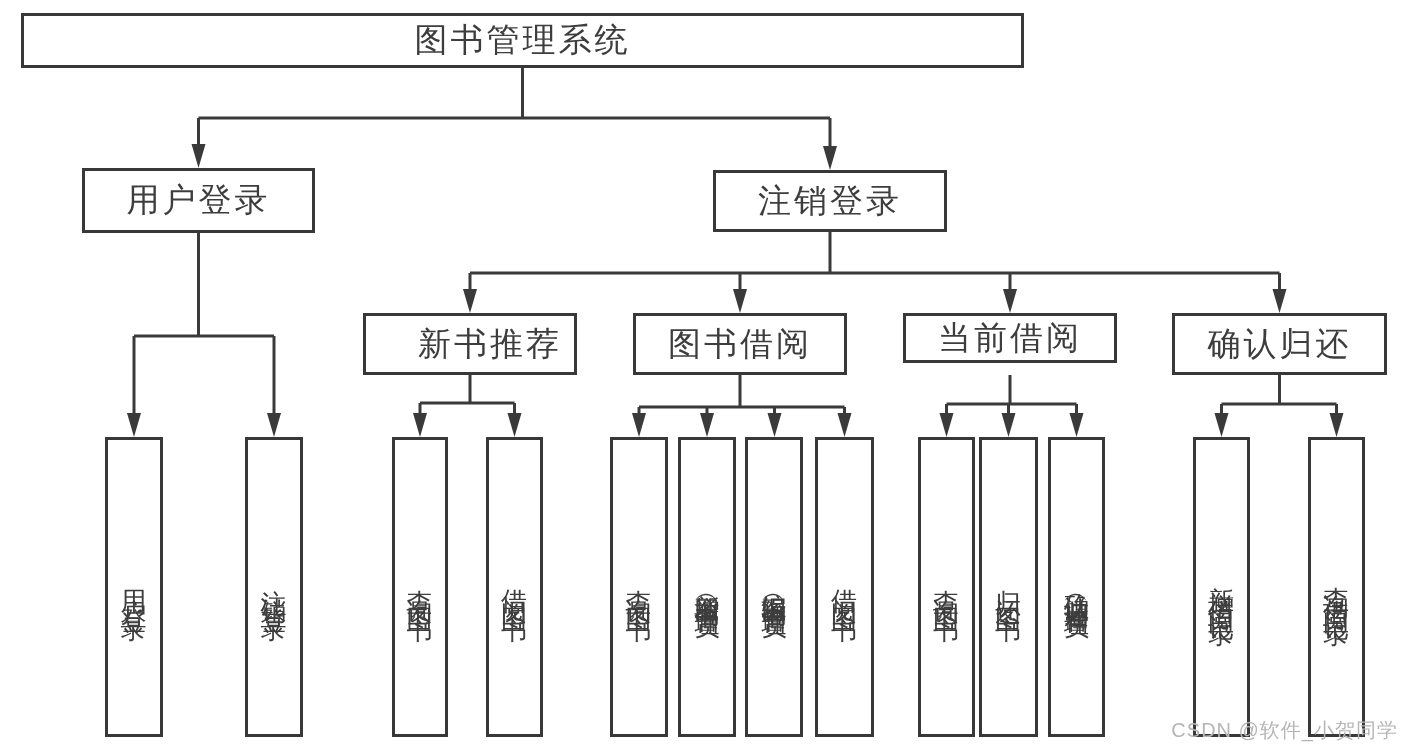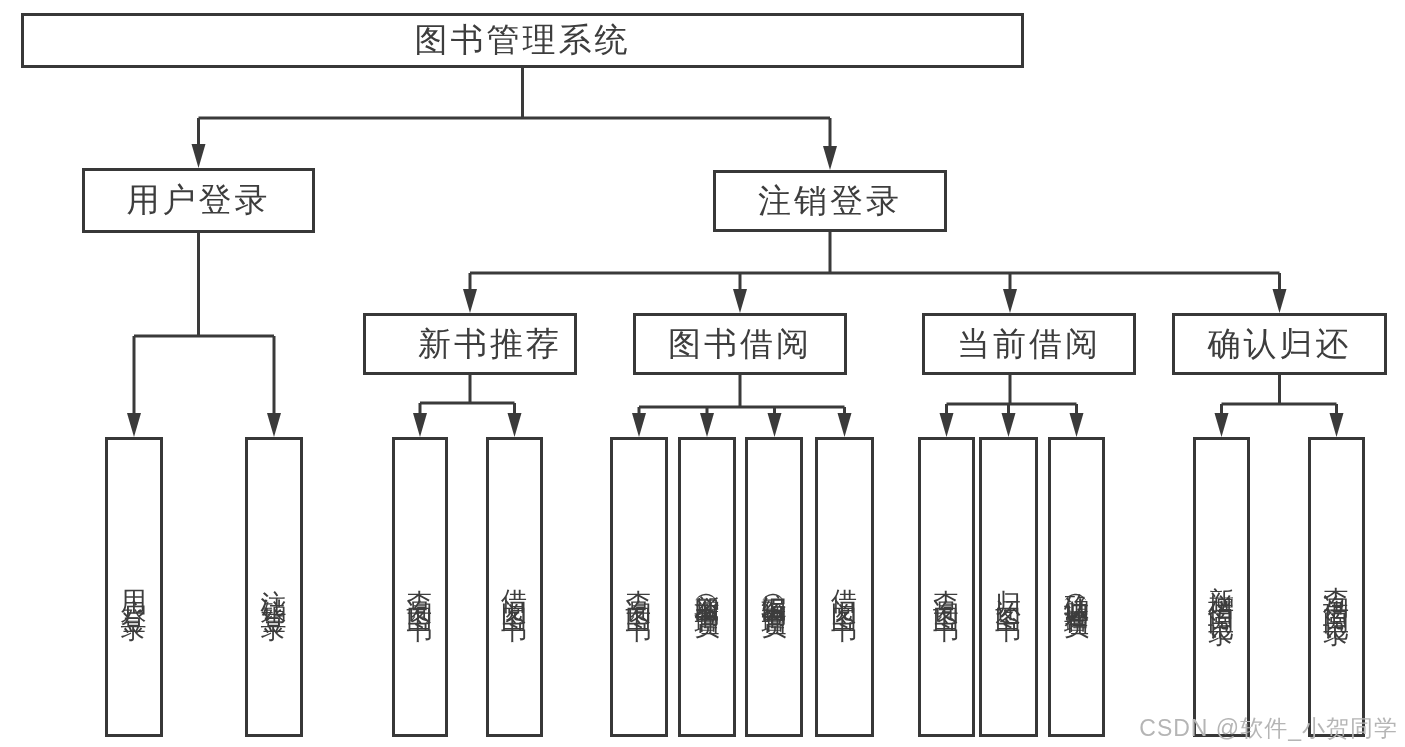--- a/index.html
+++ b/index.html
@@ -56,21 +56,21 @@
     font-size: 25px;
     letter-spacing: 3px;
   }
   .leaf.semi .v-label {
     letter-spacing: 7px;
   }
   .watermark {
     position: absolute;
     right: 7px;
     bottom: 3px;
-    font-size: 23px;
+    font-size: 20px;
     color: #b5b5b5;
     letter-spacing: 1px;
     z-index: 3;
     white-space: nowrap;
   }
 </style>
 </head>
 <body>
 
 <div class="canvas">
@@ -154,21 +154,21 @@
   <div class="box" style="left:713px; top:170px; width:234px; height:62px;">
     <span class="h-label">注销登录</span>
   </div>
 
   <div class="box" style="left:363px; top:313px; width:214px; height:62px;padding-left:40px;">
     <span class="h-label">新书推荐</span>
   </div>
   <div class="box" style="left:633px; top:313px; width:214px; height:62px;">
     <span class="h-label">图书借阅</span>
   </div>
-  <div class="box" style="left:903px; top:313px; width:214px; height:62px;margin-left:19px;">
+  <div class="box" style="left:903px; top:313px; width:214px; height:50px;">
     <span class="h-label">当前借阅</span>
   </div>
   <div class="box" style="left:1172px; top:313px; width:215px; height:62px;">
     <span class="h-label">确认归还</span>
   </div>
 
   <div class="box leaf" style="left:105px; top:437px; width:58px; height:300px;">
     <span class="v-label">用户登录</span>
   </div>
   <div class="box leaf" style="left:245px; top:437px; width:58px; height:300px;">

